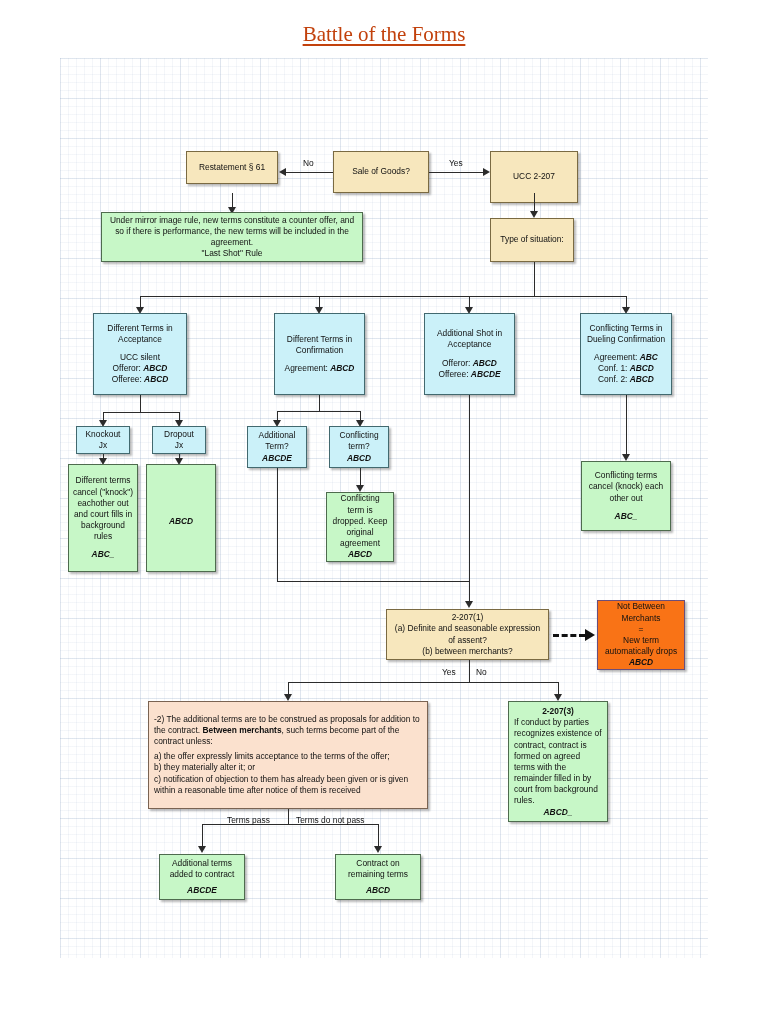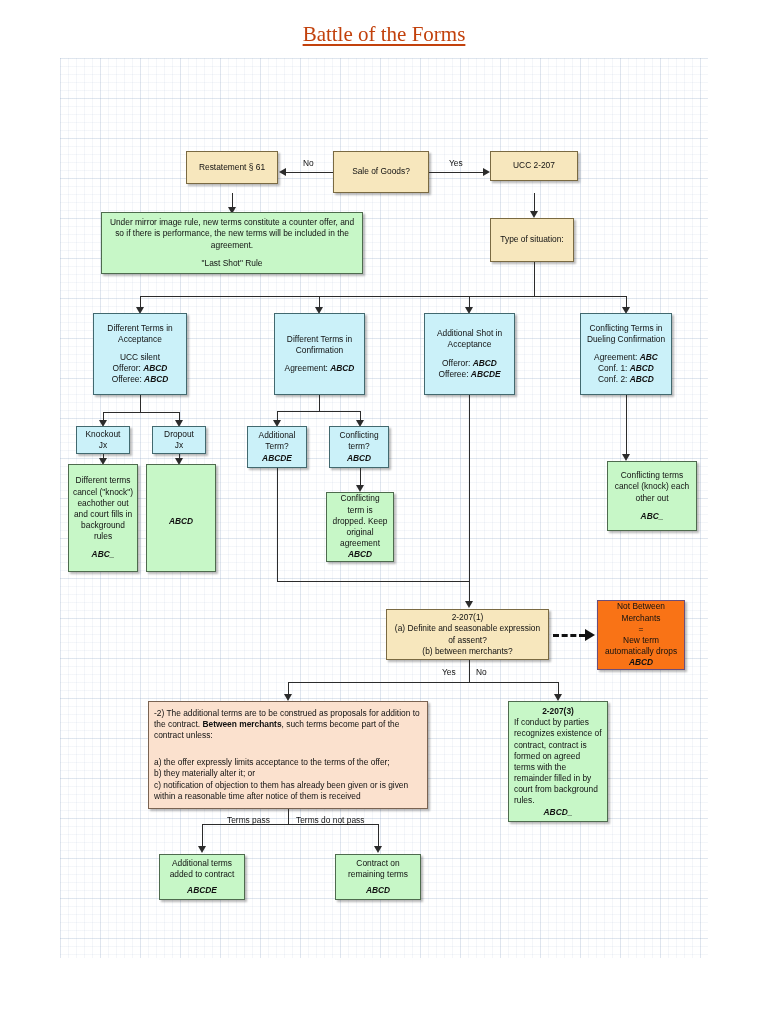--- a/index.html
+++ b/index.html
@@ -83,36 +83,36 @@
 <div id="title">Battle of the Forms</div>
 
 <div class="node yellow" style="left:186px;top:151px;width:92px;height:33px;">
   <span class="ln">Restatement § 61</span>
 </div>
 
 <div class="node yellow" style="left:333px;top:151px;width:96px;height:42px;">
   <span class="ln">Sale of Goods?</span>
 </div>
 
-<div class="node yellow" style="left:490px;top:151px;width:88px;height:30px;">
+<div class="node yellow" style="left:490px;top:151px;width:88px;height:52px;">
   <span class="ln">UCC 2-207</span>
 </div>
 
 <div class="ln-h" style="left:286px;top:172px;width:47px;"></div>
 <div class="arw arw-l" style="left:279px;top:167.5px;"></div>
 <div class="elabel" style="left:303px;top:158px;">No</div>
 
 <div class="ln-h" style="left:429px;top:172px;width:54px;"></div>
 <div class="arw arw-r" style="left:483px;top:167.5px;"></div>
 <div class="elabel" style="left:449px;top:158px;">Yes</div>
 
 <div class="ln-v" style="left:232px;top:193px;height:17px;"></div>
 <div class="arw arw-d" style="left:227.5px;top:207px;"></div>
 
-<div class="node green" style="left:101px;top:212px;width:262px;height:62px;">
+<div class="node green" style="left:101px;top:212px;width:262px;height:50px;">
   <span class="ln">Under mirror image rule, new terms constitute a counter offer, and so if there is performance, the new terms will be included in the agreement.</span>
   <span class="sp"></span>
   <span class="ln">"Last Shot" Rule</span>
 </div>
 
 <div class="ln-v" style="left:534px;top:193px;height:21px;"></div>
 <div class="arw arw-d" style="left:529.5px;top:211px;"></div>
 
 <div class="node yellow" style="left:490px;top:218px;width:84px;height:44px;">
   <span class="ln">Type of situation:</span>
@@ -217,21 +217,21 @@
 <div class="arw arw-d" style="left:355.5px;top:485px;"></div>
 
 <div class="node green" style="left:326px;top:492px;width:68px;height:70px;">
   <span class="ln">Conflicting term is dropped. Keep original agreement</span>
   <span class="ln b">ABCD</span>
 </div>
 
 <div class="ln-v" style="left:626px;top:395px;height:62px;"></div>
 <div class="arw arw-d" style="left:621.5px;top:454px;"></div>
 
-<div class="node green" style="left:607px;top:461px;width:90px;height:70px;">
+<div class="node green" style="left:581px;top:461px;width:90px;height:70px;">
   <span class="ln">Conflicting terms cancel (knock) each other out</span>
   <span class="sp"></span>
   <span class="ln b">ABC_</span>
 </div>
 
 <div class="ln-v" style="left:277px;top:468px;height:113px;"></div>
 <div class="ln-h" style="left:277px;top:581px;width:192px;"></div>
 
 <div class="ln-v" style="left:469px;top:395px;height:209px;"></div>
 <div class="arw arw-d" style="left:464.5px;top:601px;"></div>
@@ -256,21 +256,21 @@
 
 <div class="ln-v" style="left:469px;top:660px;height:22px;"></div>
 <div class="ln-h" style="left:288px;top:682px;width:270px;"></div>
 <div class="ln-v" style="left:288px;top:682px;height:15px;"></div>
 <div class="ln-v" style="left:558px;top:682px;height:15px;"></div>
 <div class="arw arw-d" style="left:283.5px;top:694px;"></div>
 <div class="arw arw-d" style="left:553.5px;top:694px;"></div>
 <div class="elabel" style="left:442px;top:667px;">Yes</div>
 <div class="elabel" style="left:476px;top:667px;">No</div>
 
-<div class="node peach left" style="left:148px;top:701px;width:280px;height:108px;padding:6px 5px;justify-content:flex-start;">
+<div class="node peach left" style="left:148px;top:701px;width:280px;height:108px;padding:12px 5px;justify-content:flex-start;">
   <span class="ln"><span>-2) The additional terms are to be construed as proposals for addition to the contract. </span><span class="bi">Between merchants</span><span>, such terms become part of the contract unless:</span></span>
   <span class="sp" style="height:16px;"></span>
   <span class="ln">a) the offer expressly limits acceptance to the terms of the offer;</span>
   <span class="ln">b) they materially alter it; or</span>
   <span class="ln">c) notification of objection to them has already been given or is given within a reasonable time after notice of them is received</span>
 </div>
 
 <div class="node green left" style="left:508px;top:701px;width:100px;height:121px;justify-content:flex-start;padding:4px 5px;">
   <span class="ln" style="text-align:center;width:100%;font-weight:bold;">2-207(3)</span>
   <span class="sp"></span>

